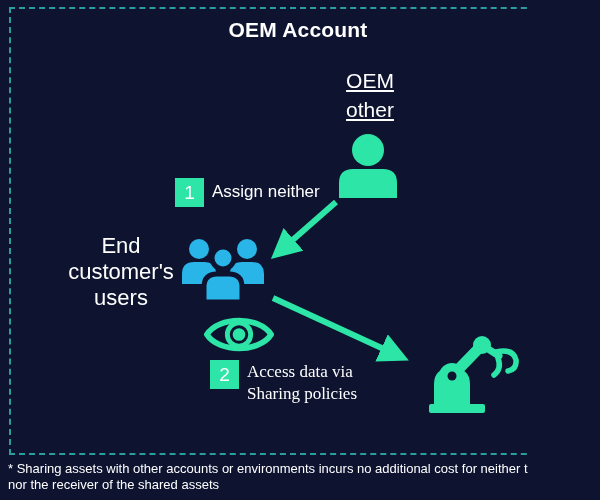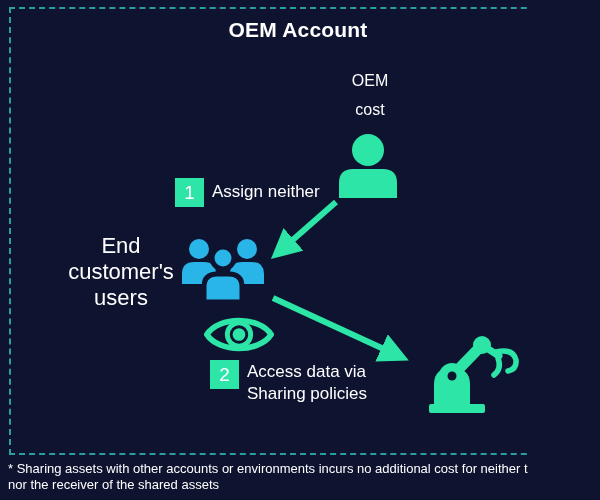--- a/index.html
+++ b/index.html
@@ -8,52 +8,52 @@
     --accent-blue:#29b5e8;
     --border-teal:#2a9d9f;
     --text:#ffffff;
   }
   *{margin:0;padding:0;box-sizing:border-box;}
   html,body{background:var(--background);}
   body{font-family:"Liberation Sans", sans-serif;color:var(--text);}
   .canvas{position:relative;width:528px;height:500px;background:var(--background);overflow:hidden;}
   .border-box{position:absolute;left:9px;top:7px;width:578px;height:448px;border:2px dashed var(--border-teal);}
   .title{position:absolute;left:9px;top:18px;width:578px;text-align:center;font-size:21px;font-weight:bold;letter-spacing:.2px;}
-  .oem-user-label{position:absolute;left:315px;top:66px;width:110px;text-align:center;font-size:16px;line-height:29px;}
+  .oem-user-label{position:absolute;left:315px;top:66px;width:110px;text-align:center;font-size:21px;line-height:29px;text-decoration:underline;}
   .end-customers-label{position:absolute;left:45px;top:233px;width:152px;text-align:center;font-size:22px;line-height:26px;}
   .icon-abs{position:absolute;}
   .green-fill{fill:var(--accent-green);}
   .blue-fill{fill:var(--accent-blue);}
   .bg-fill{fill:var(--background);}
   .green-stroke{stroke:var(--accent-green);fill:none;}
   .bg-stroke{stroke:var(--background);}
   .step{position:absolute;display:flex;align-items:flex-start;}
   .step-badge{width:29px;height:29px;background:var(--accent-green);color:var(--text);
     display:flex;align-items:center;justify-content:center;font-size:19px;flex:0 0 auto;}
   .step1{left:175px;top:178px;}
   .step1 .step-label{margin-left:8px;margin-top:4px;font-size:17px;}
   .step2{left:210px;top:360px;}
-  .step2 .step-label{margin-left:8px;margin-top:1px;font-size:17px;line-height:21.5px;}
+  .step2 .step-label{margin-left:8px;margin-top:1px;font-size:17px;line-height:21.5px;font-family:Liberation Serif, serif;}
   .arrow-layer{position:absolute;left:0;top:0;width:600px;height:500px;pointer-events:none;}
   .arrow-line{stroke:var(--accent-green);stroke-width:6;}
   .arrow-head{fill:var(--accent-green);}
   .footnote{position:absolute;left:8px;top:461px;width:584px;font-size:13px;line-height:16px;}
 </style>
 </head>
 <body>
 
 <div class="canvas">
 
   <div class="border-box"></div>
 
   <div class="title">OEM Account</div>
 
   <div class="oem-user-label">
     <div>OEM</div>
-    <div>cost</div>
+    <div>other</div>
   </div>
 
   <svg class="icon-abs" style="left:338px;top:134px;" width="60" height="64" viewBox="0 0 60 64">
     <circle class="green-fill" cx="30" cy="16" r="16"></circle>
     <path class="green-fill" d="M1,64 L1,49 Q1,35 15,35 L45,35 Q59,35 59,49 L59,64 Z"></path>
   </svg>
 
   <svg class="arrow-layer" viewBox="0 0 600 500">
     <defs>
       <marker id="ah" markerWidth="5" markerHeight="5" refX="3.2" refY="2.5" orient="auto">

